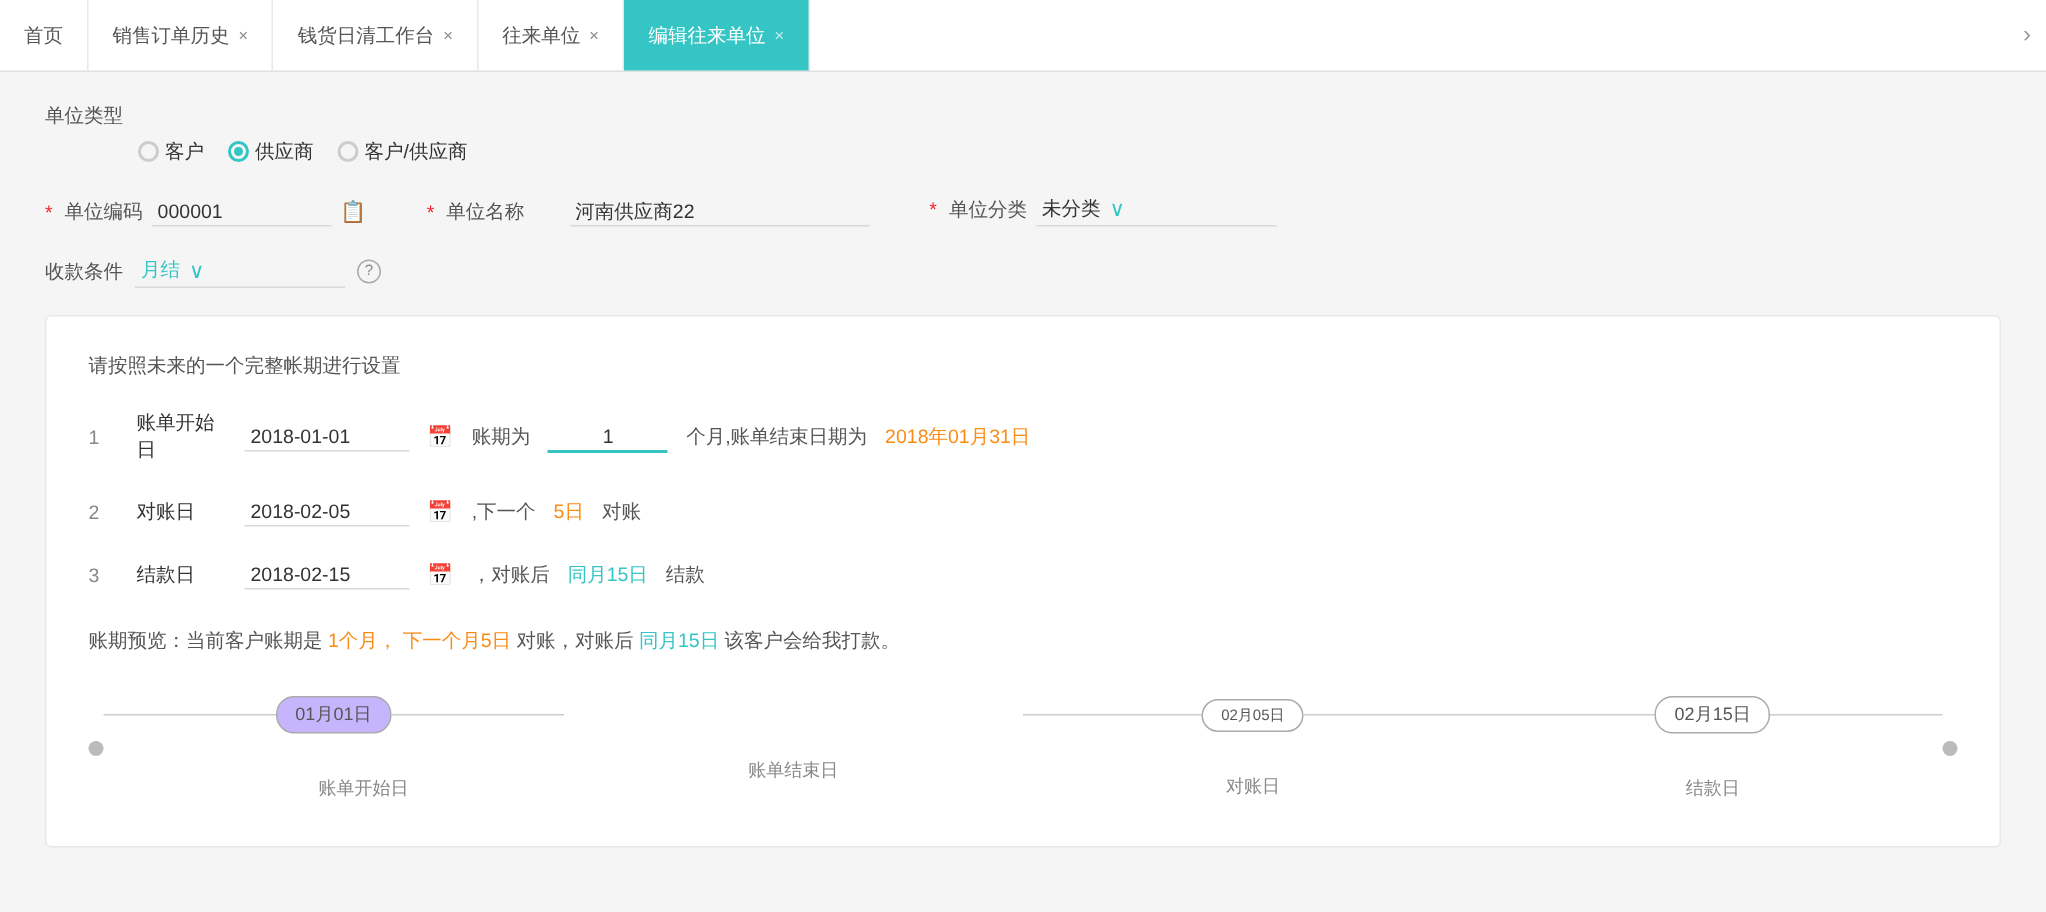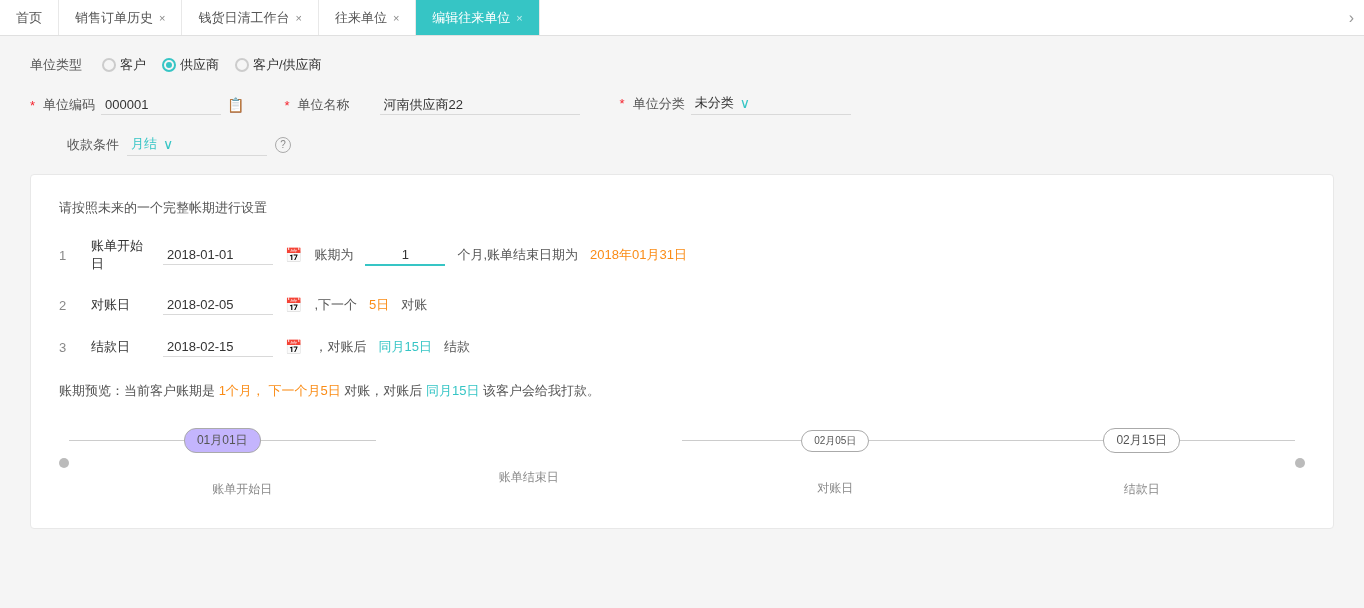--- a/index.html
+++ b/index.html
@@ -4,21 +4,21 @@
   <style>
     * { box-sizing: border-box; margin: 0; padding: 0; }
     body { font-family: 'Microsoft YaHei', Arial, sans-serif; font-size: 13px; color: #333; background: #f5f5f5; }
 
     
     .tab-bar {
       display: flex;
       align-items: stretch;
       background: #fff;
       border-bottom: 1px solid #e0e0e0;
-      height: 36px;
+      height: 48px;
       text-align: right;
     }
     .tab {
       display: flex;
       align-items: center;
       padding: 0 16px;
       cursor: pointer;
       border-right: 1px solid #e8e8e8;
       font-size: 13px;
       color: #555;
@@ -49,35 +49,36 @@
     .main-content {
       padding: 20px 30px;
       background: #f5f5f5;
       min-height: 568px;
     }
 
     
     .form-row {
       display: flex;
       margin-bottom: 18px;
-      gap: 20px;
+      gap: 10px;
     }
     .form-label {
       color: #555;
       white-space: nowrap;
       font-size: 13px;
     }
     .required-star {
       color: #f5222d;
       margin-right: 2px;
     }
     .radio-group {
       display: flex;
       align-items: center;
       gap: 16px;
+      margin-top: 24px;
     }
     .radio-item {
       display: flex;
       align-items: center;
       gap: 4px;
       cursor: pointer;
       font-size: 13px;
     }
     .radio-circle {
       width: 14px;
@@ -270,21 +271,21 @@
     <div style="display:flex;align-items:center;gap:6px;">
       <span class="required-star">*</span>
       <span class="form-label">单位分类</span>
       <div class="dropdown-field" style="min-width:160px;">
         <span>未分类</span>
         <span class="chevron">∨</span>
       </div>
     </div>
   </div>
 
-  <div class="form-row" style="align-items:center; gap:8px;margin-left:37px;">
+  <div class="form-row" style="align-items:center; gap:8px;">
     <span class="form-label">收款条件</span>
     <div class="dropdown-field" style="min-width:140px;">
       <span class="field-value-teal">月结</span>
       <span class="chevron">∨</span>
     </div>
     <div class="help-icon">?</div>
   </div>
 
   <div class="card">
     <div class="card-title">请按照未来的一个完整帐期进行设置</div>

